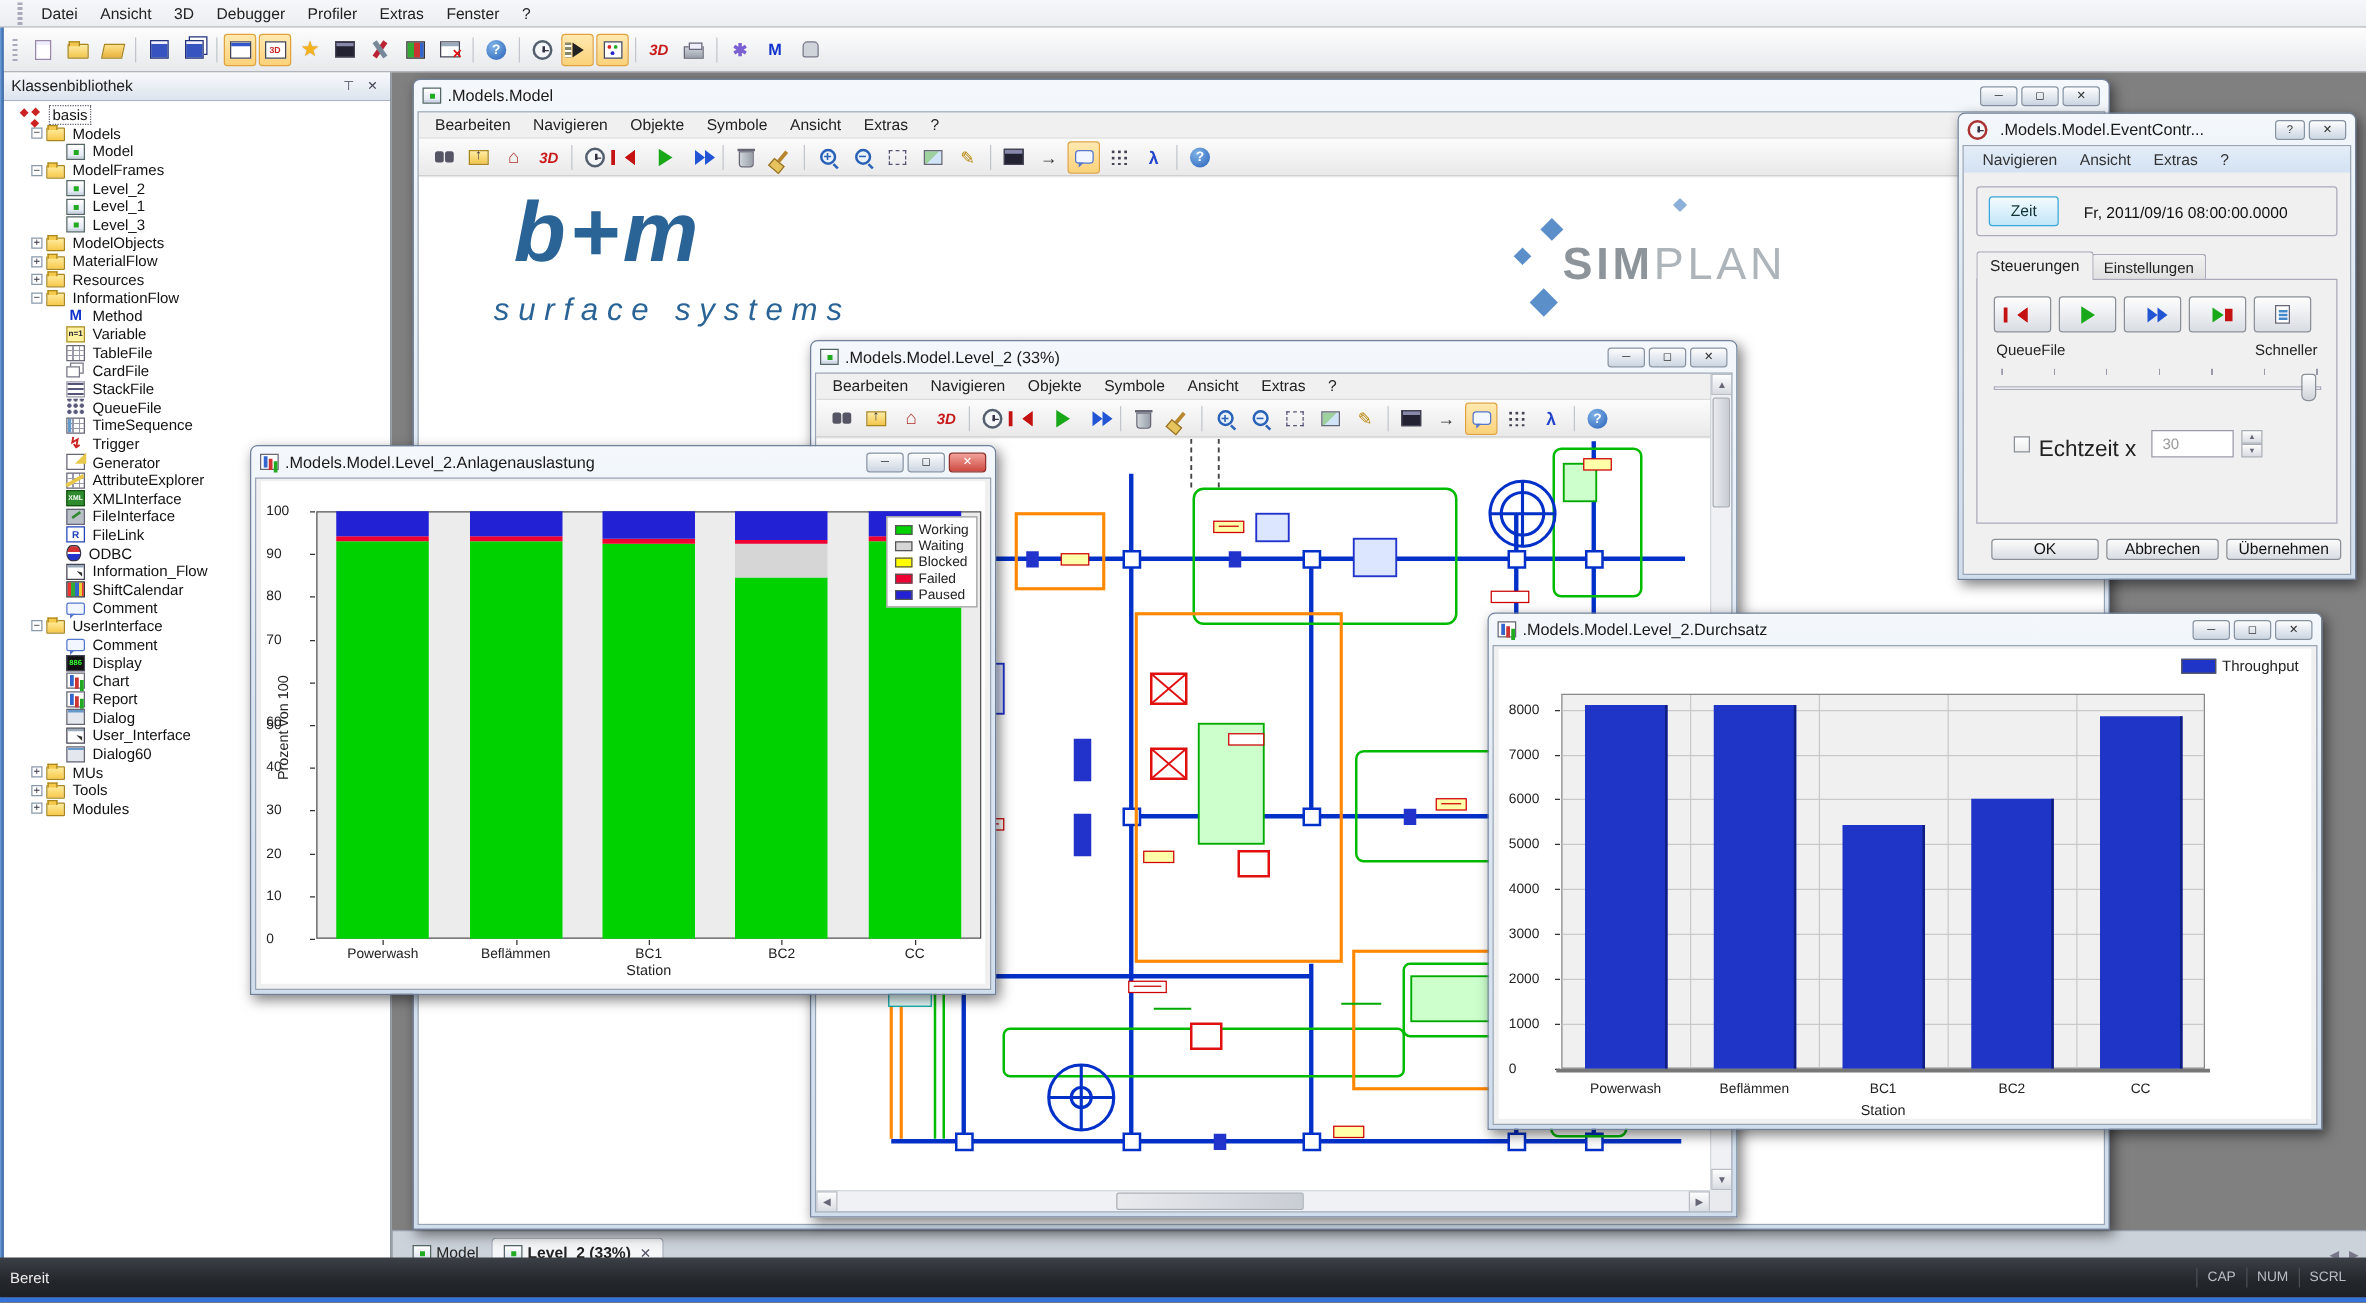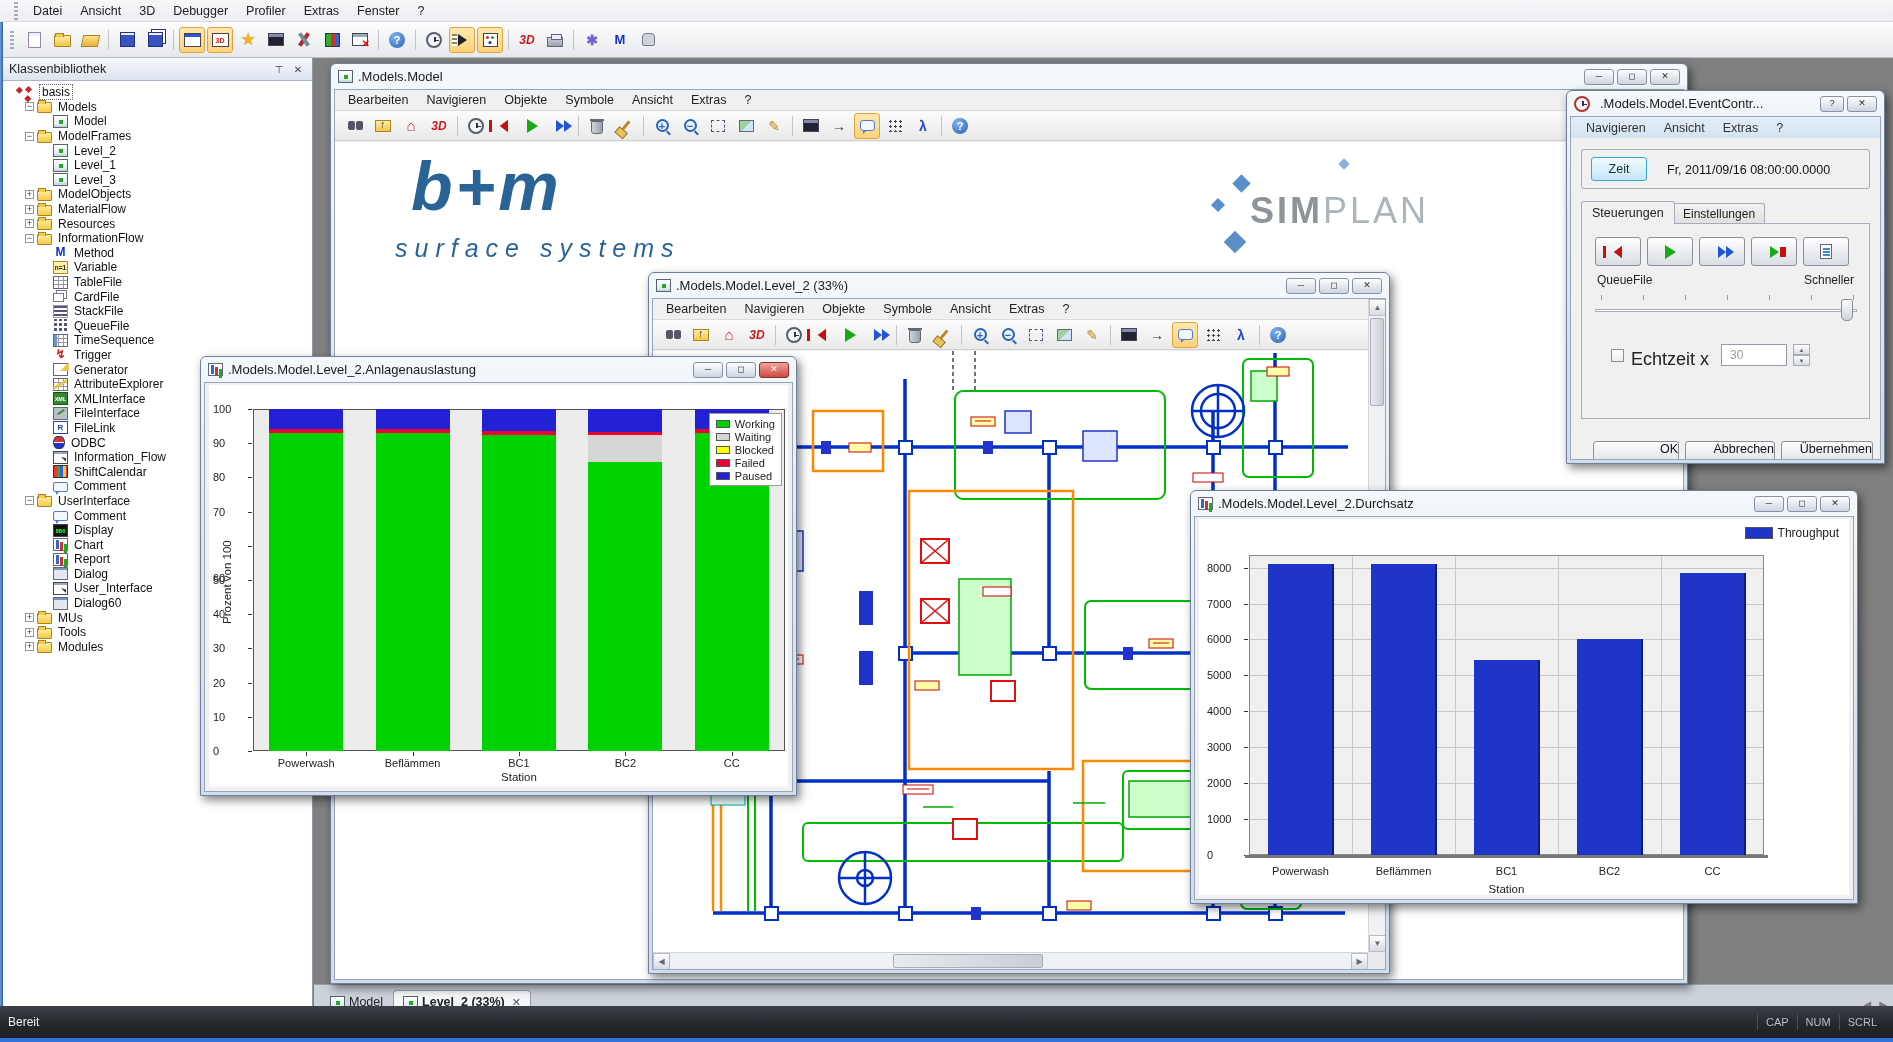--- a/index.html
+++ b/index.html
@@ -167,22 +167,22 @@
   .evbtn{position:absolute;width:46px;height:29px;border:1px solid #8a8f98;border-radius:3px;
      background:linear-gradient(#fefefe,#d9dde3);display:flex;align-items:center;justify-content:center;}
   .sliderlab{position:absolute;font-size:12px;color:#222;}
   .slidertrack{position:absolute;height:3px;background:#fff;border:1px solid #aab;}
   .sliderticks{position:absolute;height:5px;background:repeating-linear-gradient(90deg,#99a 0 1px,transparent 1px 42px);}
   .sliderthumb{position:absolute;width:12px;height:22px;background:linear-gradient(#fdfdfd,#cfd4da);border:1px solid #8a8f98;border-radius:3px 3px 5px 5px;}
   .checkbox{position:absolute;width:13px;height:13px;background:linear-gradient(#fff,#eee);border:1px solid #8a8f98;}
   .evlabel{position:absolute;font-size:18px;color:#222;}
   .evinput{position:absolute;width:66px;height:22px;background:#fff;border:1px solid #99a;font-size:12px;color:#999;line-height:20px;padding-left:8px;}
   .spin{position:absolute;width:17px;height:11px;background:linear-gradient(#fdfdfd,#d8dce2);border:1px solid #a9aeb6;font-size:6px;color:#667;text-align:center;line-height:10px;}
-  .pbtn{position:absolute;height:27px;border:1px solid #8a8f98;border-radius:3px;background:linear-gradient(#fcfcfc,#d9dde3);
-     font-size:12.5px;text-align:right;color:#111;margin-top:10px;}
+  .pbtn{position:absolute;height:17px;border:1px solid #8a8f98;border-radius:3px;background:linear-gradient(#fcfcfc,#d9dde3);
+     font-size:12.5px;text-align:center;color:#111;}
   
   .brand-bm{position:absolute;color:#2a6496;font-weight:bold;font-style:italic;font-size:68px;letter-spacing:3px;line-height:1;}
   .brand-sub{position:absolute;color:#2a6496;font-style:italic;font-size:25px;letter-spacing:7px;}
   .heading{position:absolute;font-size:20px;font-weight:bold;color:#111;text-align:center;}
   .simplan{position:absolute;font-size:36px;letter-spacing:3px;color:#9aa2a8;}
   .simplan b{color:#8d959b;}
   .simplan i{color:#adb5ba;font-style:normal;}
   .diam{position:absolute;width:13px;height:13px;background:#5b8fc9;transform:rotate(45deg);}
   
   #tabstrip{position:absolute;left:314px;right:0;top:984px;height:30px;background:#ccd2da;border-top:1px solid #98a0ac;

